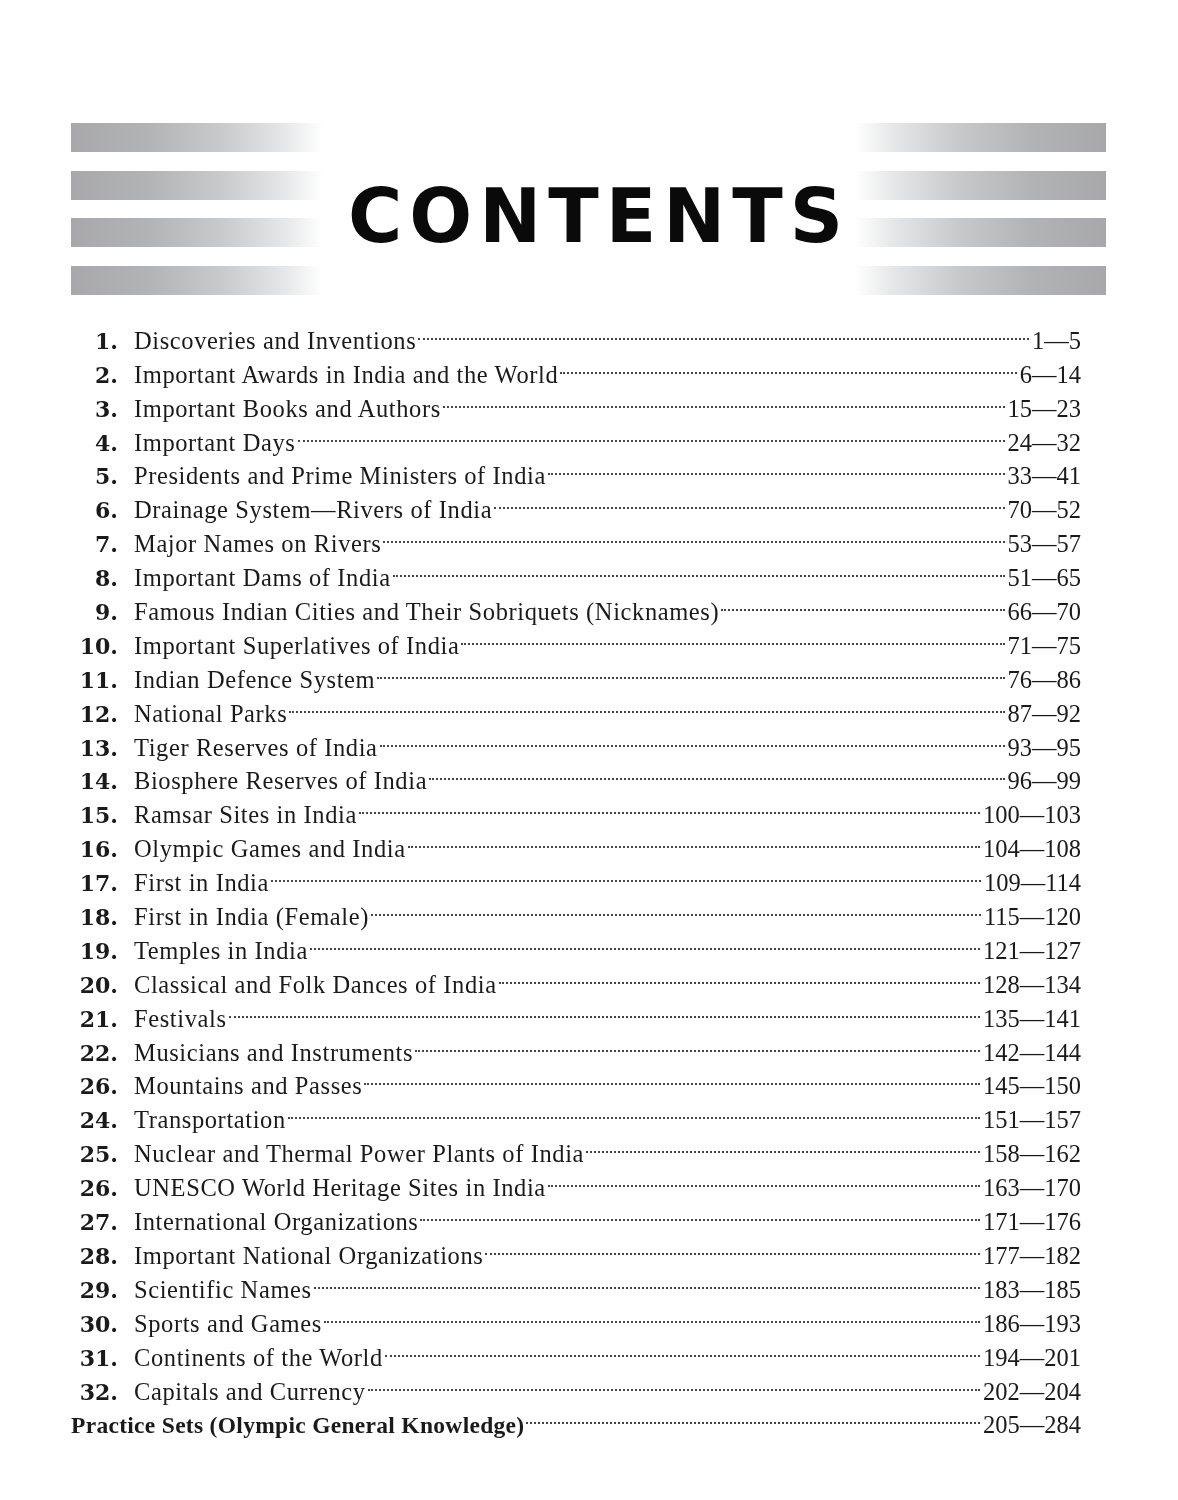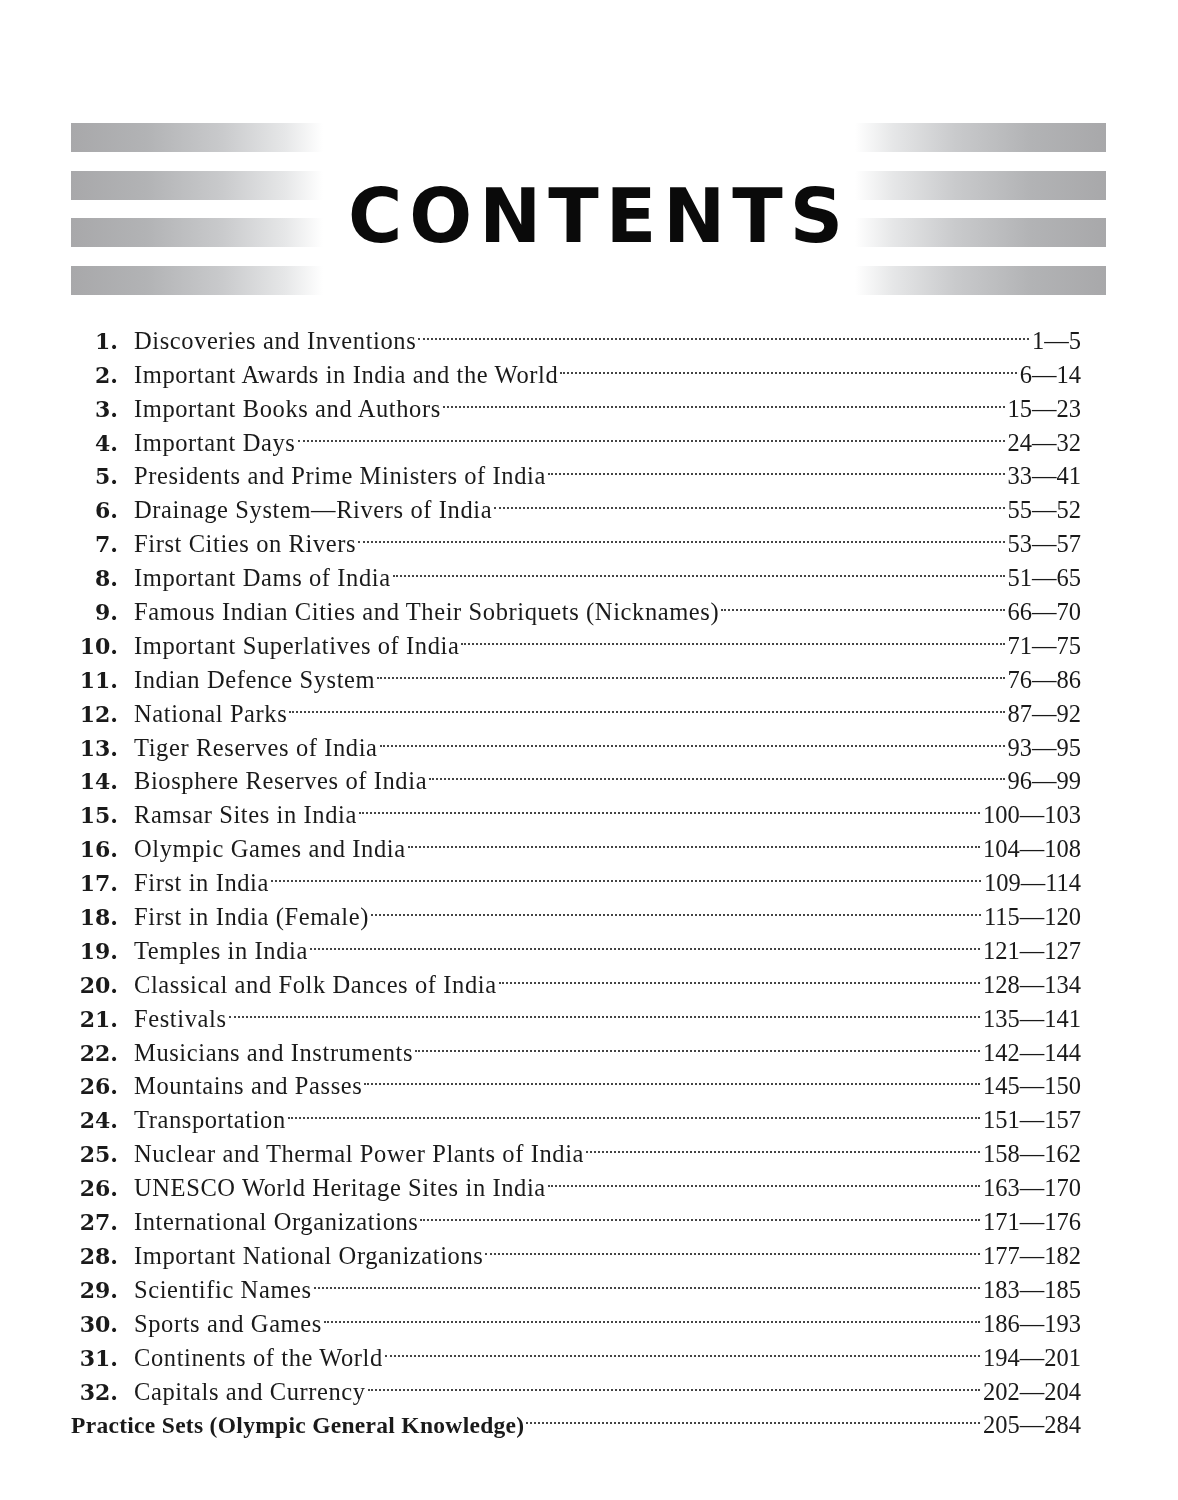--- a/index.html
+++ b/index.html
@@ -151,25 +151,25 @@
     <li class="toc-row">
       <span class="toc-num">5.</span>
       <span class="toc-title">Presidents and Prime Ministers of India</span>
       <span class="toc-dots"></span>
       <span class="toc-pages">33—41</span>
     </li>
     <li class="toc-row">
       <span class="toc-num">6.</span>
       <span class="toc-title">Drainage System—Rivers of India</span>
       <span class="toc-dots"></span>
-      <span class="toc-pages">55—52</span>
+      <span class="toc-pages">70—52</span>
     </li>
     <li class="toc-row">
       <span class="toc-num">7.</span>
-      <span class="toc-title">First Cities on Rivers</span>
+      <span class="toc-title">Major Names on Rivers</span>
       <span class="toc-dots"></span>
       <span class="toc-pages">53—57</span>
     </li>
     <li class="toc-row">
       <span class="toc-num">8.</span>
       <span class="toc-title">Important Dams of India</span>
       <span class="toc-dots"></span>
       <span class="toc-pages">51—65</span>
     </li>
     <li class="toc-row">

